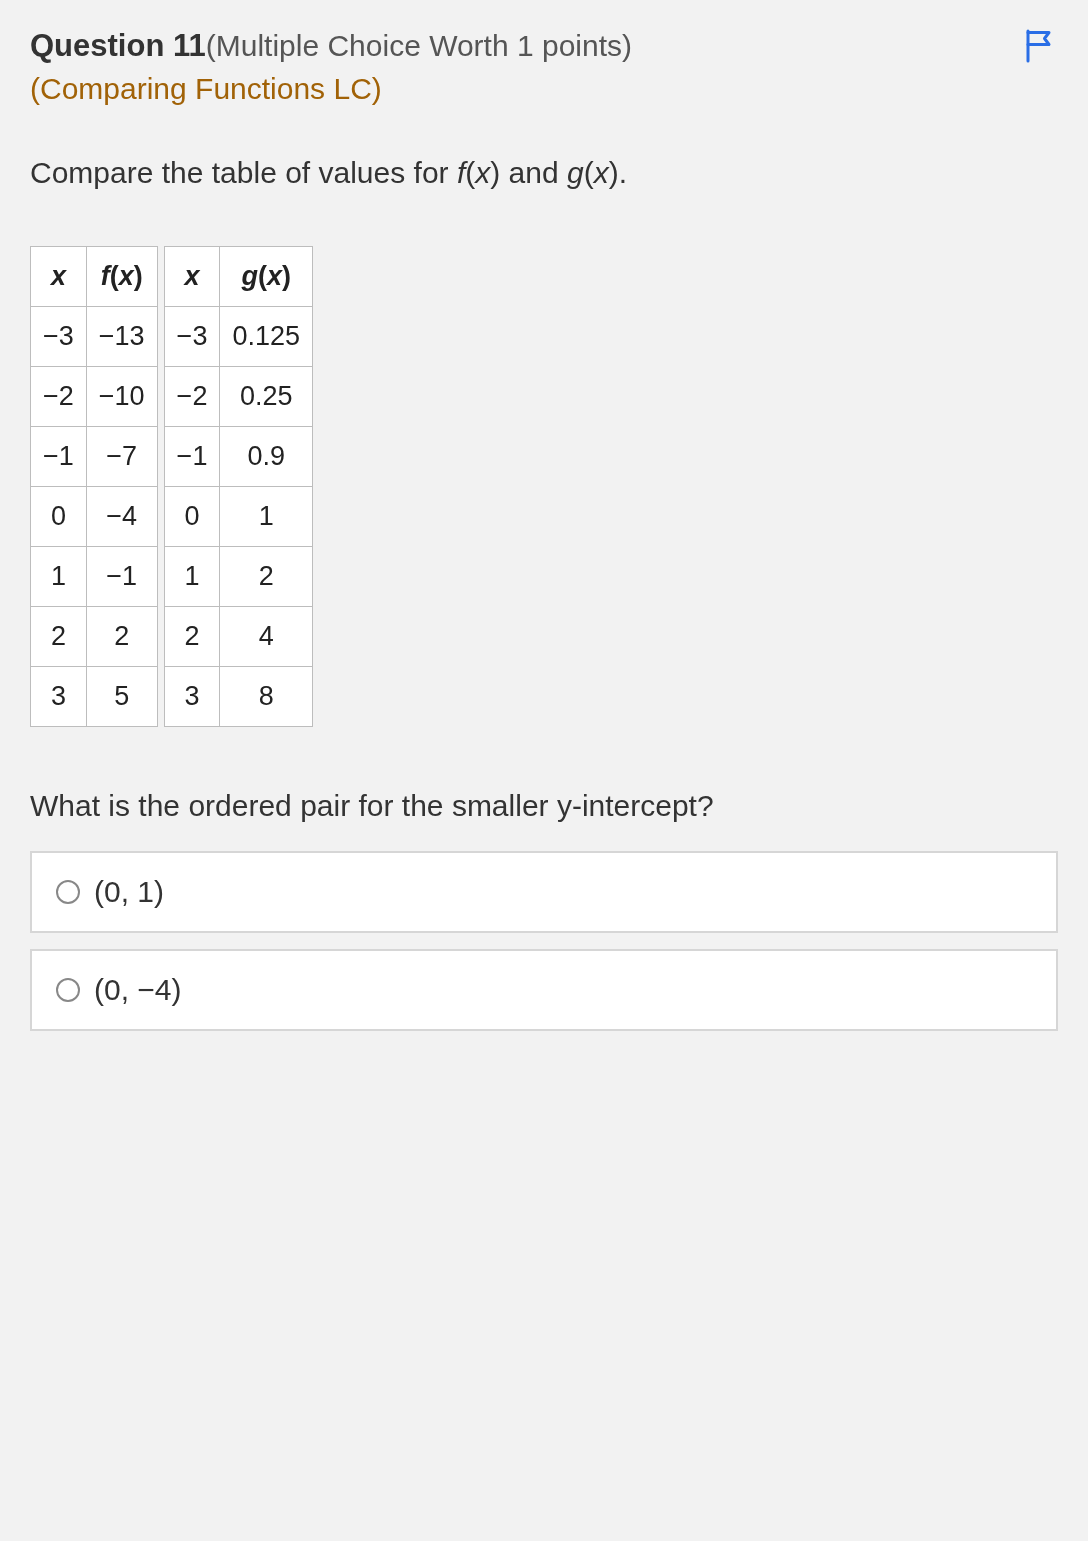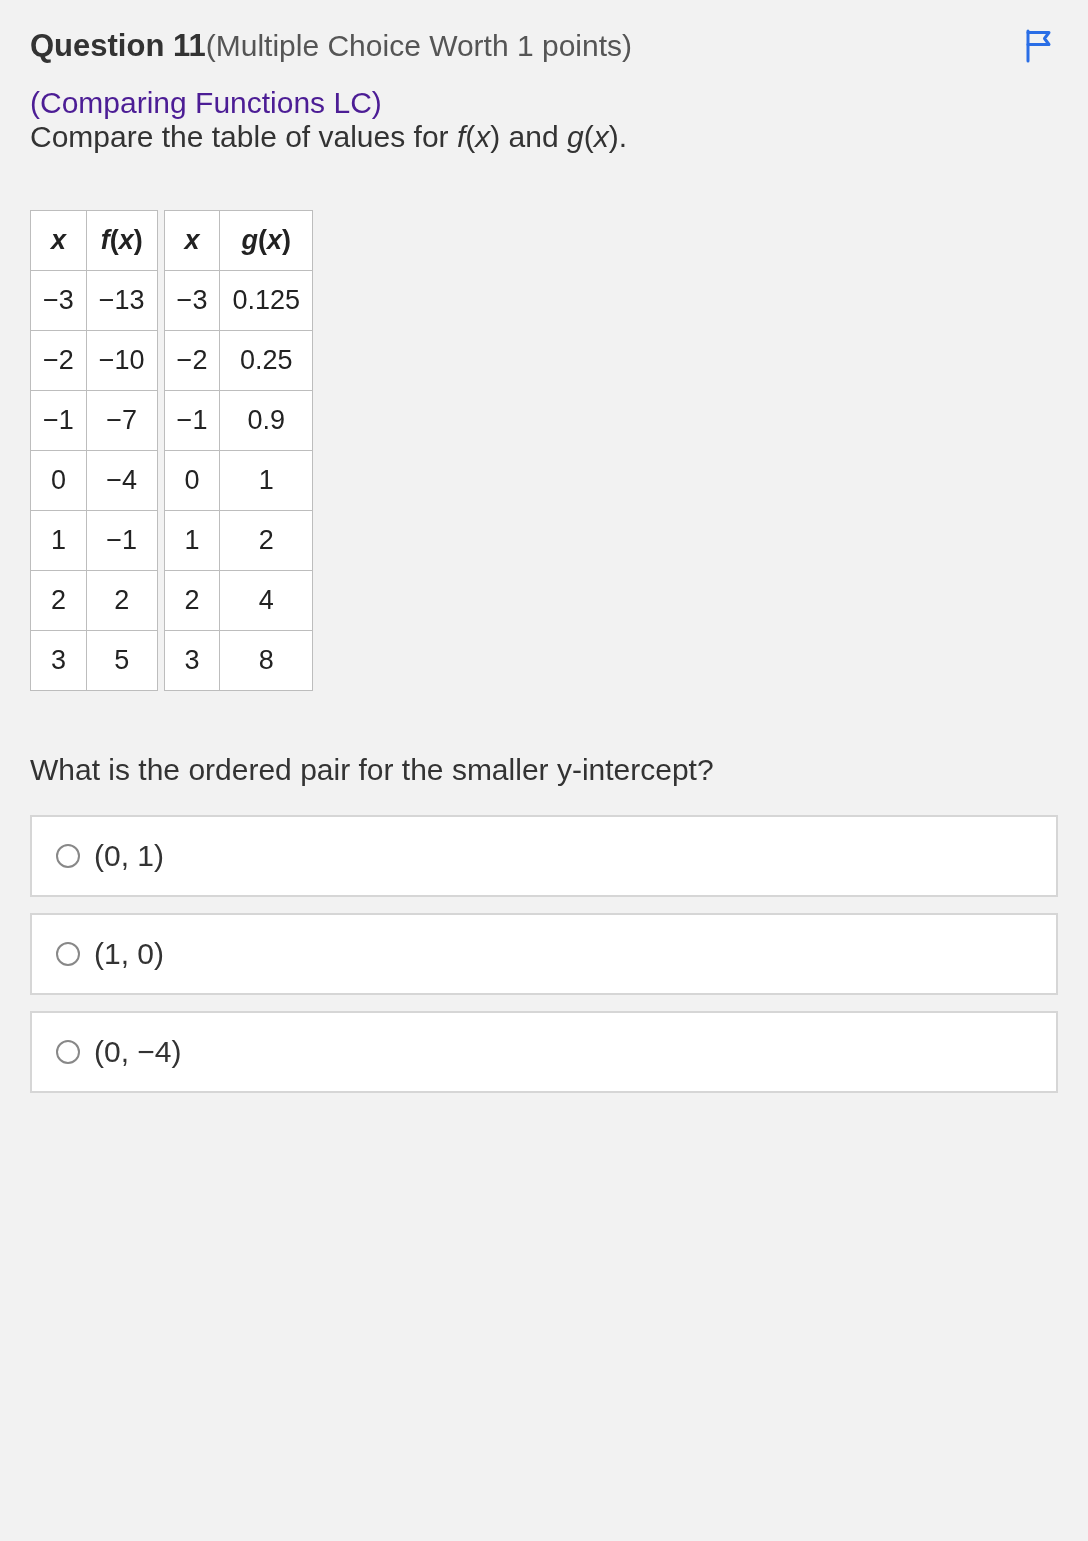--- a/index.html
+++ b/index.html
@@ -19,25 +19,26 @@
   .question-title {
     font-size: 31px;
     color: #333;
     margin: 0;
   }
   .question-title .bold { font-weight: bold; margin-top: 6px; }
   .question-title .meta { font-weight: normal; color: #555; font-size: 30px; text-align: right;}
   .flag { color: #2a6ee6; flex-shrink: 0; }
   .subtitle {
     font-size: 30px;
-    margin-top: 18px;
-    color: #4c1d95;
+    margin-top: 4px;
+    color: #a16207;
   }
   .prompt {
     font-size: 30px;
+    margin-top: 50px;
     color: #333;
   }
   .prompt .fn { font-style: italic; }
   .tables-wrap {
     display: flex;
     margin-top: 56px;
     gap: 0;
   }
   table.val {
     border-collapse: collapse;
@@ -187,19 +188,15 @@
 
 <div class="question2">What is the ordered pair for the smaller y-intercept?</div>
 
 <div class="options">
   <div class="option">
     <span class="radio"></span>
     <span>(0, 1)</span>
   </div>
   <div class="option">
     <span class="radio"></span>
-    <span>(1, 0)</span>
-  </div>
-  <div class="option">
-    <span class="radio"></span>
     <span>(0, −4)</span>
   </div>
 </div>
 
 </body></html>

